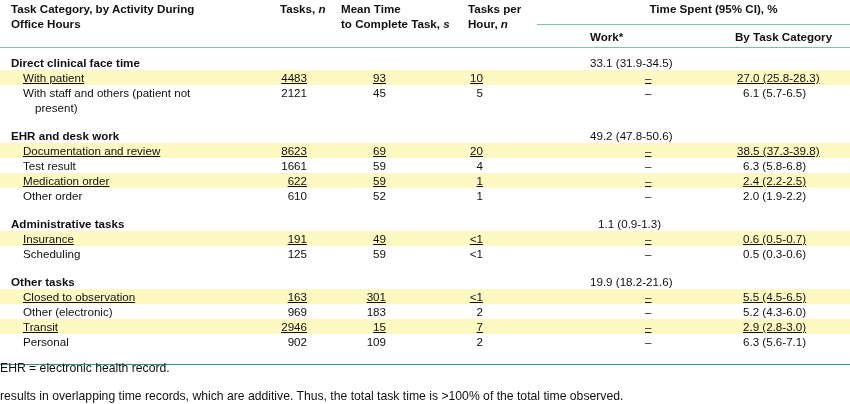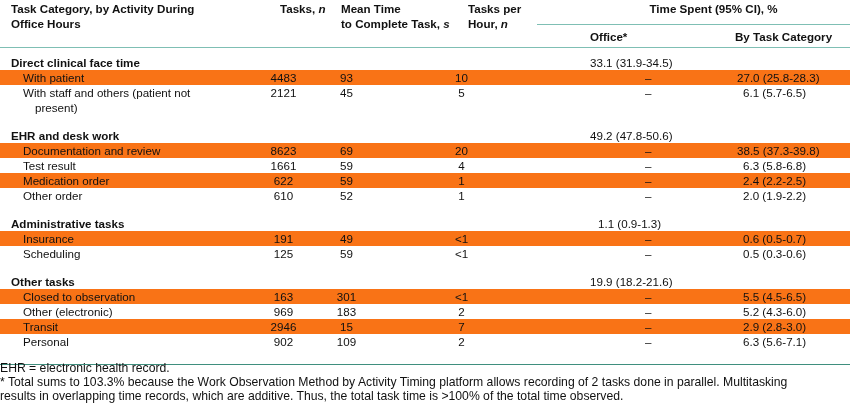--- a/index.html
+++ b/index.html
@@ -10,24 +10,24 @@
   td { padding: 0; vertical-align: top; white-space: nowrap; }
   .c1 { width: 260px; }
   .c2 { width: 47px; }
   .c3 { width: 133px; }
   .c4 { width: 97px; }
   .c5 { width: 165px; }
   .c6 { width: 148px; }
   .hdr-row th { padding-top: 2px; }
   .rule-teal { border-bottom: 1.5px solid #7fbfb4; }
   .rule-bottom { border-bottom: 1.5px solid #3f8f7e; }
-  .num { text-align: center; }
+  .num { text-align: right; }
   .cat { font-weight: bold; padding-left: 11px; }
   .sub { padding-left: 23px; }
-  .tint { background: #f97316; }
+  .tint { background: #fef9c3; text-decoration: underline; }
   .note { position: absolute; left: 0; font-size: 12.2px; line-height: 15px; white-space: nowrap; color: #111; }
 </style>
 </head>
 <body>
 
 <div class="wrap">
 <table>
   <colgroup>
     <col class="c1">
         <col class="c2">
@@ -49,21 +49,21 @@
         <span>Mean Time</span><br>
         <span>to Complete Task, </span><i>s</i>
       </th>
       <th rowspan="2" class="rule-teal" style="padding-left:28px; white-space:nowrap; padding-top:1px;">
         <span>Tasks per</span><br>
         <span>Hour, </span><i>n</i>
       </th>
       <th colspan="2" class="rule-teal" style="text-align:center; padding-left:40px; padding-top:1px;">Time Spent (95% CI), %</th>
     </tr>
     <tr style="height:23px;">
-      <th class="rule-teal" style="padding-left:53px; padding-top:4px;">Office*</th>
+      <th class="rule-teal" style="padding-left:53px; padding-top:4px;">Work*</th>
       <th class="rule-teal" style="padding-left:33px; padding-top:4px; white-space:nowrap;">By Task Category</th>
     </tr>
   </thead>
   <tbody>
 
     <tr style="height:8px;">
           <td colspan="6"></td>
         </tr>
     <tr>
       <td class="cat">Direct clinical face time</td>
@@ -205,15 +205,14 @@
       <td class="num">902</td>
       <td class="num" style="padding-right:54px;">109</td>
       <td class="num" style="padding-right:54px;">2</td>
       <td style="padding-left:108px;">–</td>
       <td style="padding-left:41px;">6.3 (5.6-7.1)</td>
     </tr>
   </tbody>
 </table>
 
 <div class="note" style="top:361px;">EHR = electronic health record.</div>
-<div class="note" style="top:375px;">* Total sums to 103.3% because the Work Observation Method by Activity Timing platform allows recording of 2 tasks done in parallel. Multitasking</div>
 <div class="note" style="top:389px;">results in overlapping time records, which are additive. Thus, the total task time is &gt;100% of the total time observed.</div>
 </div>
 
 </body></html>

